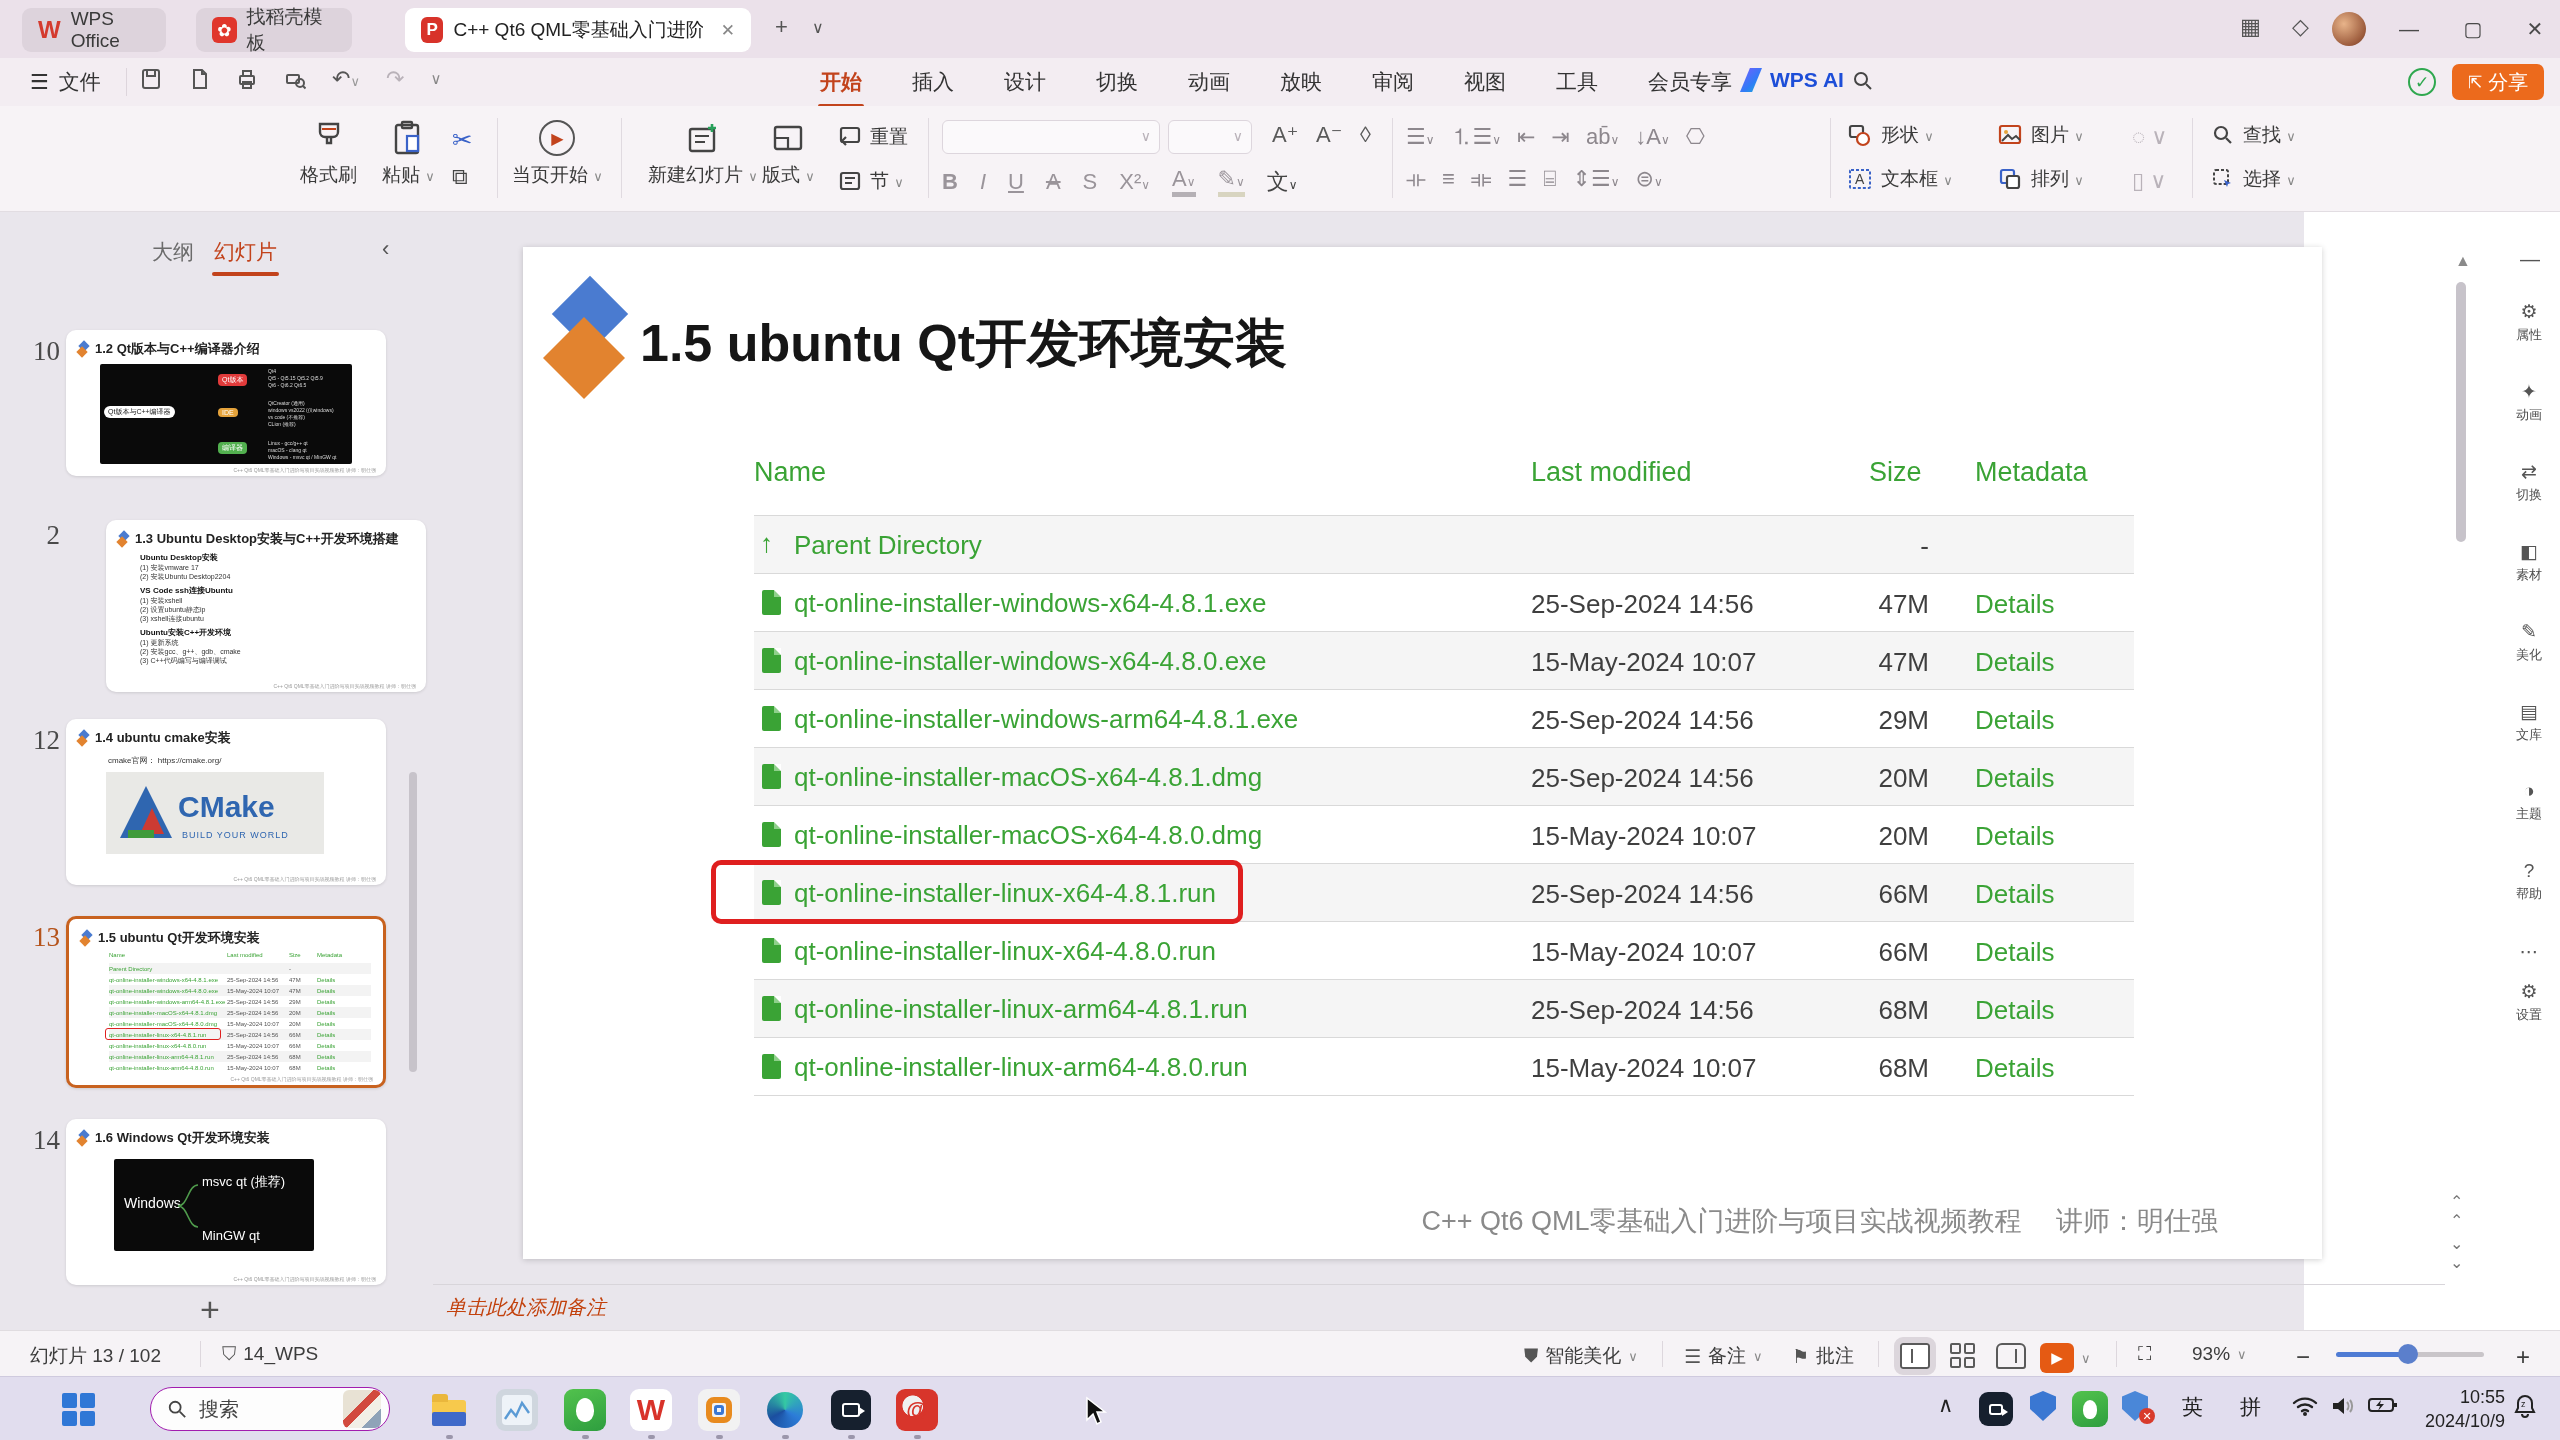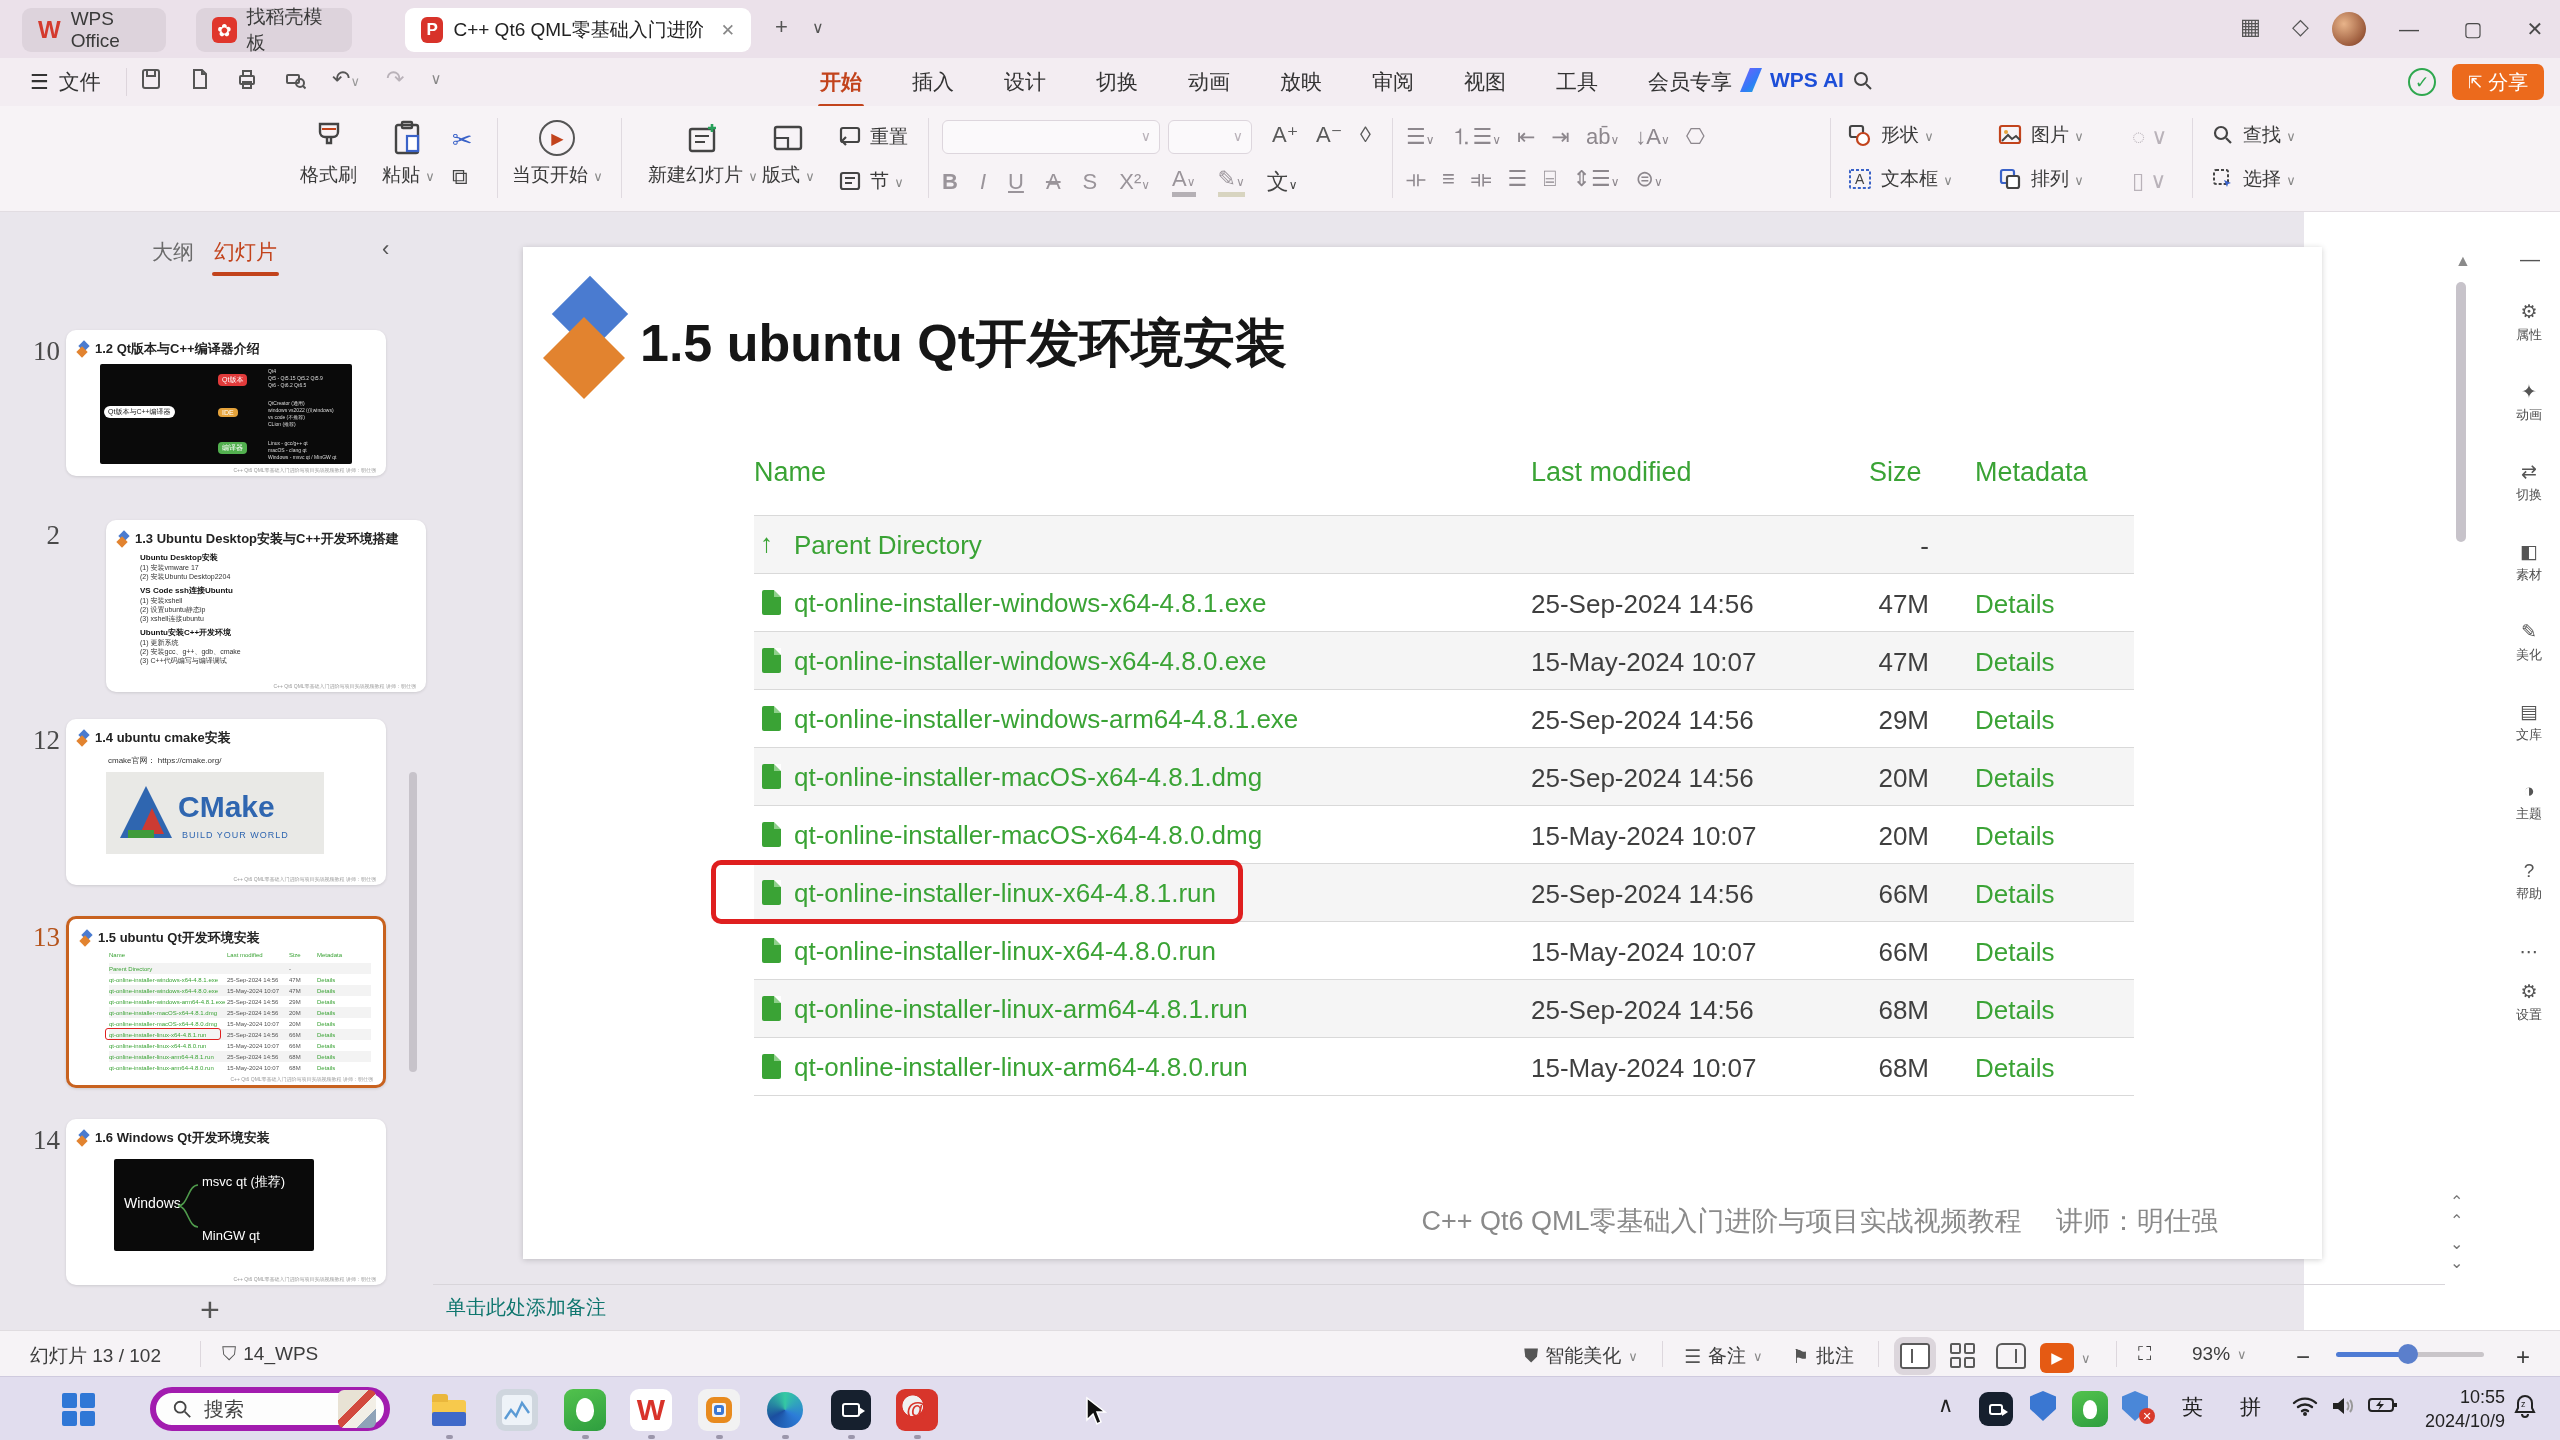--- a/index.html
+++ b/index.html
@@ -101,21 +101,21 @@
   .ft-file::after { content:""; position:absolute; right:0; top:0; border-style:solid; border-width:0 7px 7px 0; border-color:#fff #fff #8fd08b #8fd08b; }
   .ft-up { position:absolute; left:6px; top:12px; color:#3aa335; font-size:26px; font-weight:bold; }
   .ft-name { position:absolute; left:40px; top:14px; font-size:26px; color:#3aa335; }
   .ft-mod { position:absolute; left:777px; top:15px; font-size:26px; color:#3f3f3f; }
   .ft-size { position:absolute; left:1090px; width:85px; top:15px; font-size:26px; color:#3f3f3f; text-align:right; }
   .ft-det { position:absolute; left:1221px; top:15px; font-size:26px; color:#3aa335; }
   .red-box { position:absolute; left:-43px; top:-4px; width:532px; height:64px; border:5px solid #df1f1f; border-radius:10px; z-index:3; }
   #slide-footer { position:absolute; right:104px; top:956px; font-size:27px; color:#8a8a8a; }
 
   #notes-line { position:absolute; left:433px; top:1072px; width:2012px; height:1px; background:#d8d5da; }
-  #notes-text { position:absolute; left:446px; top:1082px; font-size:20px; color:#0f766e; }
+  #notes-text { position:absolute; left:446px; top:1082px; font-size:20px; color:#c2410c;font-style:italic; }
 
   
   .vscroll { position:absolute; left:2455px; width:12px; color:#8a8a8a; }
   #vs-thumb { position:absolute; left:2456px; top:70px; width:10px; height:260px; background:#c7c3ca; border-radius:5px; }
   .navglyph { position:absolute; left:2450px; font-size:16px; color:#777; letter-spacing:-2px; }
 
   
   #rightbar { position:absolute; left:2498px; top:0; width:62px; height:1118px; }
   .rb-item { position:absolute; left:0; width:62px; display:flex; flex-direction:column; align-items:center; gap:3px;
              color:#4f4f4f; font-size:13px; }
@@ -134,21 +134,21 @@
   .gridico i { border:2px solid #5a5a5a; border-radius:2px; }
   #play-btn { width:34px; height:30px; background:#e55a13; border-radius:6px; color:#fff; display:flex; align-items:center; justify-content:center; font-size:15px; }
   #zoom-track { position:absolute; left:2336px; top:21px; width:148px; height:5px; border-radius:3px;
                 background:linear-gradient(to right,#4f7bd4 0 48%,#c9c5c9 48%); }
   #zoom-handle { position:absolute; left:2398px; top:13px; width:20px; height:20px; border-radius:50%; background:#5b7fcc; }
 
   
   #taskbar { position:absolute; left:0; top:1376px; width:2560px; height:64px; background:#e1ddee; border-top:1px solid #cfcade; }
   .win-start { position:absolute; left:62px; top:16px; width:34px; height:34px; display:grid; grid-template-columns:15px 15px; grid-template-rows:15px 15px; gap:3px; }
   .win-start i { background:#2f77d6; border-radius:2px; }
-  #search-pill { position:absolute; left:150px; top:10px; width:240px; height:44px; background:#fdfdfd; border:6px solid #a21caf;
+  #search-pill { position:absolute; left:150px; top:10px; width:240px; height:44px; background:#fdfdfd; border:1px solid #a21caf;
                  border-radius:22px; display:flex; align-items:center; gap:12px; padding:0 8px 0 16px; font-size:20px; color:#444; }
   #search-art { margin-left:auto; width:38px; height:38px; border-radius:6px;
                 background:linear-gradient(135deg,#e8e2d4 0 40%,#d24a3e 40% 55%,#f2efe6 55% 75%,#8fa3b8 75%); }
   .app { position:absolute; top:12px; width:42px; height:42px; border-radius:9px; display:flex; align-items:center; justify-content:center; }
   .rundot { position:absolute; top:58px; width:7px; height:4px; border-radius:2px; background:#9b96ab; }
   .tray { position:absolute; top:16px; color:#222; font-size:21px; }
   #clock { position:absolute; left:2395px; top:8px; width:110px; text-align:right; font-size:18px; color:#222; line-height:24px; }
 
   
   .folder { width:34px; height:26px; background:#f7c94c; border-radius:3px; position:relative; margin-top:6px; }

